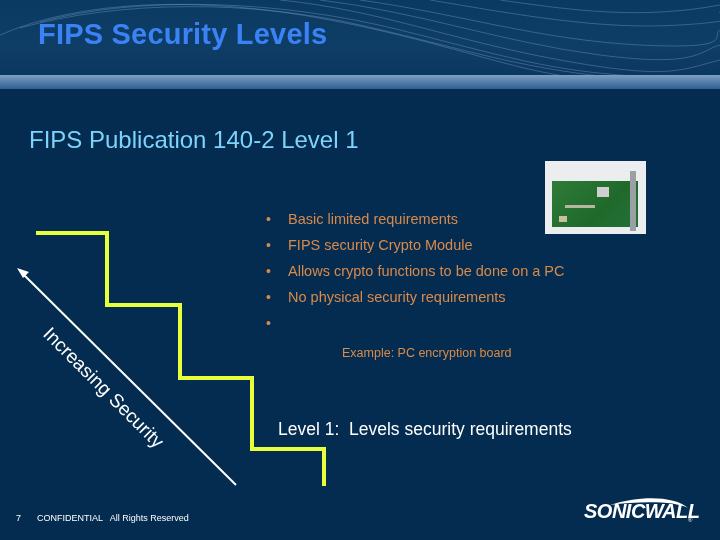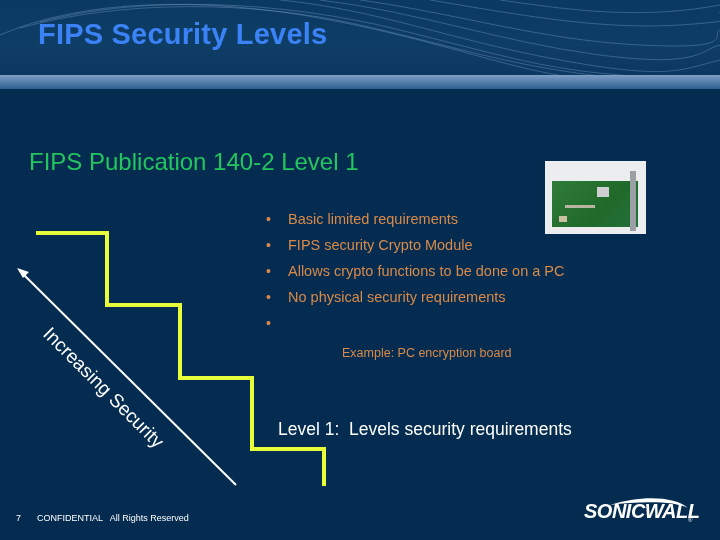--- a/index.html
+++ b/index.html
@@ -2,21 +2,21 @@
 <html><head>
   <meta charset="utf-8">
   <style>
     html, body { margin: 0; padding: 0; }
     body { width: 720px; height: 540px; overflow: hidden; background: #002a4d; font-family: "Liberation Sans", sans-serif; }
     .slide { position: relative; width: 720px; height: 540px; background: #042c50; overflow: hidden; }
     .header { position: absolute; left: 0; top: 0; width: 720px; height: 75px; background: linear-gradient(180deg, #0a3a62 0%, #0e3d66 60%, #0b3860 100%); overflow: hidden; }
     .header svg.waves { position: absolute; left: 0; top: 0; }
     .band { position: absolute; left: 0; top: 75px; width: 720px; height: 14px; background: linear-gradient(180deg, #7d9fc4 0%, #5a82ae 45%, #2f5f92 100%); }
     .title { position: absolute; left: 38px; top: 18px; font-size: 29px; font-weight: bold; color: #3b82f6; letter-spacing: 0.2px; }
-    .subtitle { position: absolute; left: 29px; top: 148px; font-size: 24px; color: #22c55e; }
+    .subtitle { position: absolute; left: 29px; top: 126px; font-size: 24px; color: #7dd3fc; }
     .bullets { position: absolute; left: 266px; top: 206px; margin: 0; padding: 0; list-style: none; }
     .bullets li { position: relative; padding-left: 22px; font-size: 14.5px; line-height: 26px; color: #d98a4a; white-space: nowrap; }
     .bullets li .dot { position: absolute; left: 0; top: 0; font-size: 14px; color: #d98a4a; }
     .example { position: absolute; left: 326px; top: 346px; font-size: 12.5px; color: #d98a4a; margin-left: 16px; }
     .board { position: absolute; left: 545px; top: 161px; width: 101px; height: 73px; background: #ecedef; }
     .board .pcb { position: absolute; left: 7px; top: 20px; width: 86px; height: 46px; background: linear-gradient(135deg, #2f7b38 0%, #1f6a2a 60%, #25703a 100%); }
     .board .chip { position: absolute; background: #cfcfcf; }
     .board .bracket { position: absolute; left: 85px; top: 10px; width: 6px; height: 60px; background: #9aa0a4; }
     .level-line { position: absolute; left: 278px; top: 419px; font-size: 17.5px; color: #ffffff; white-space: nowrap; }
     .level-line b { font-weight: normal; }

